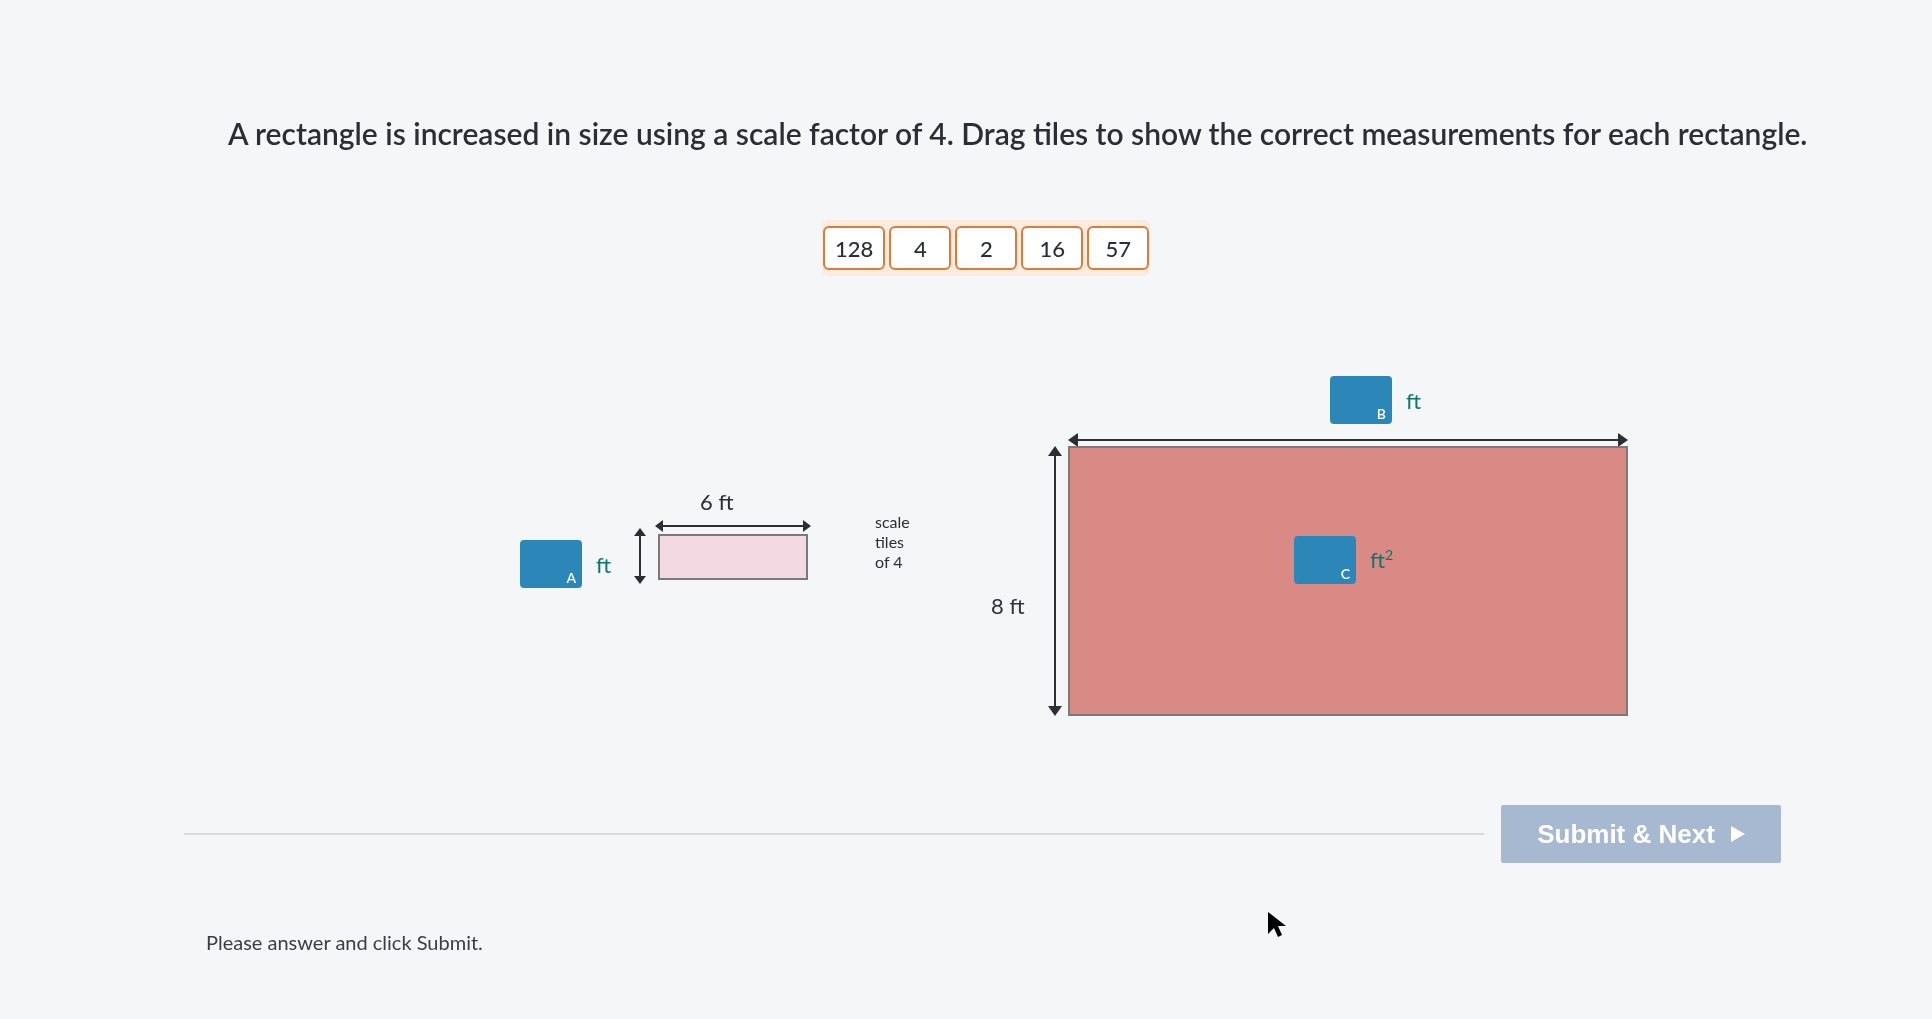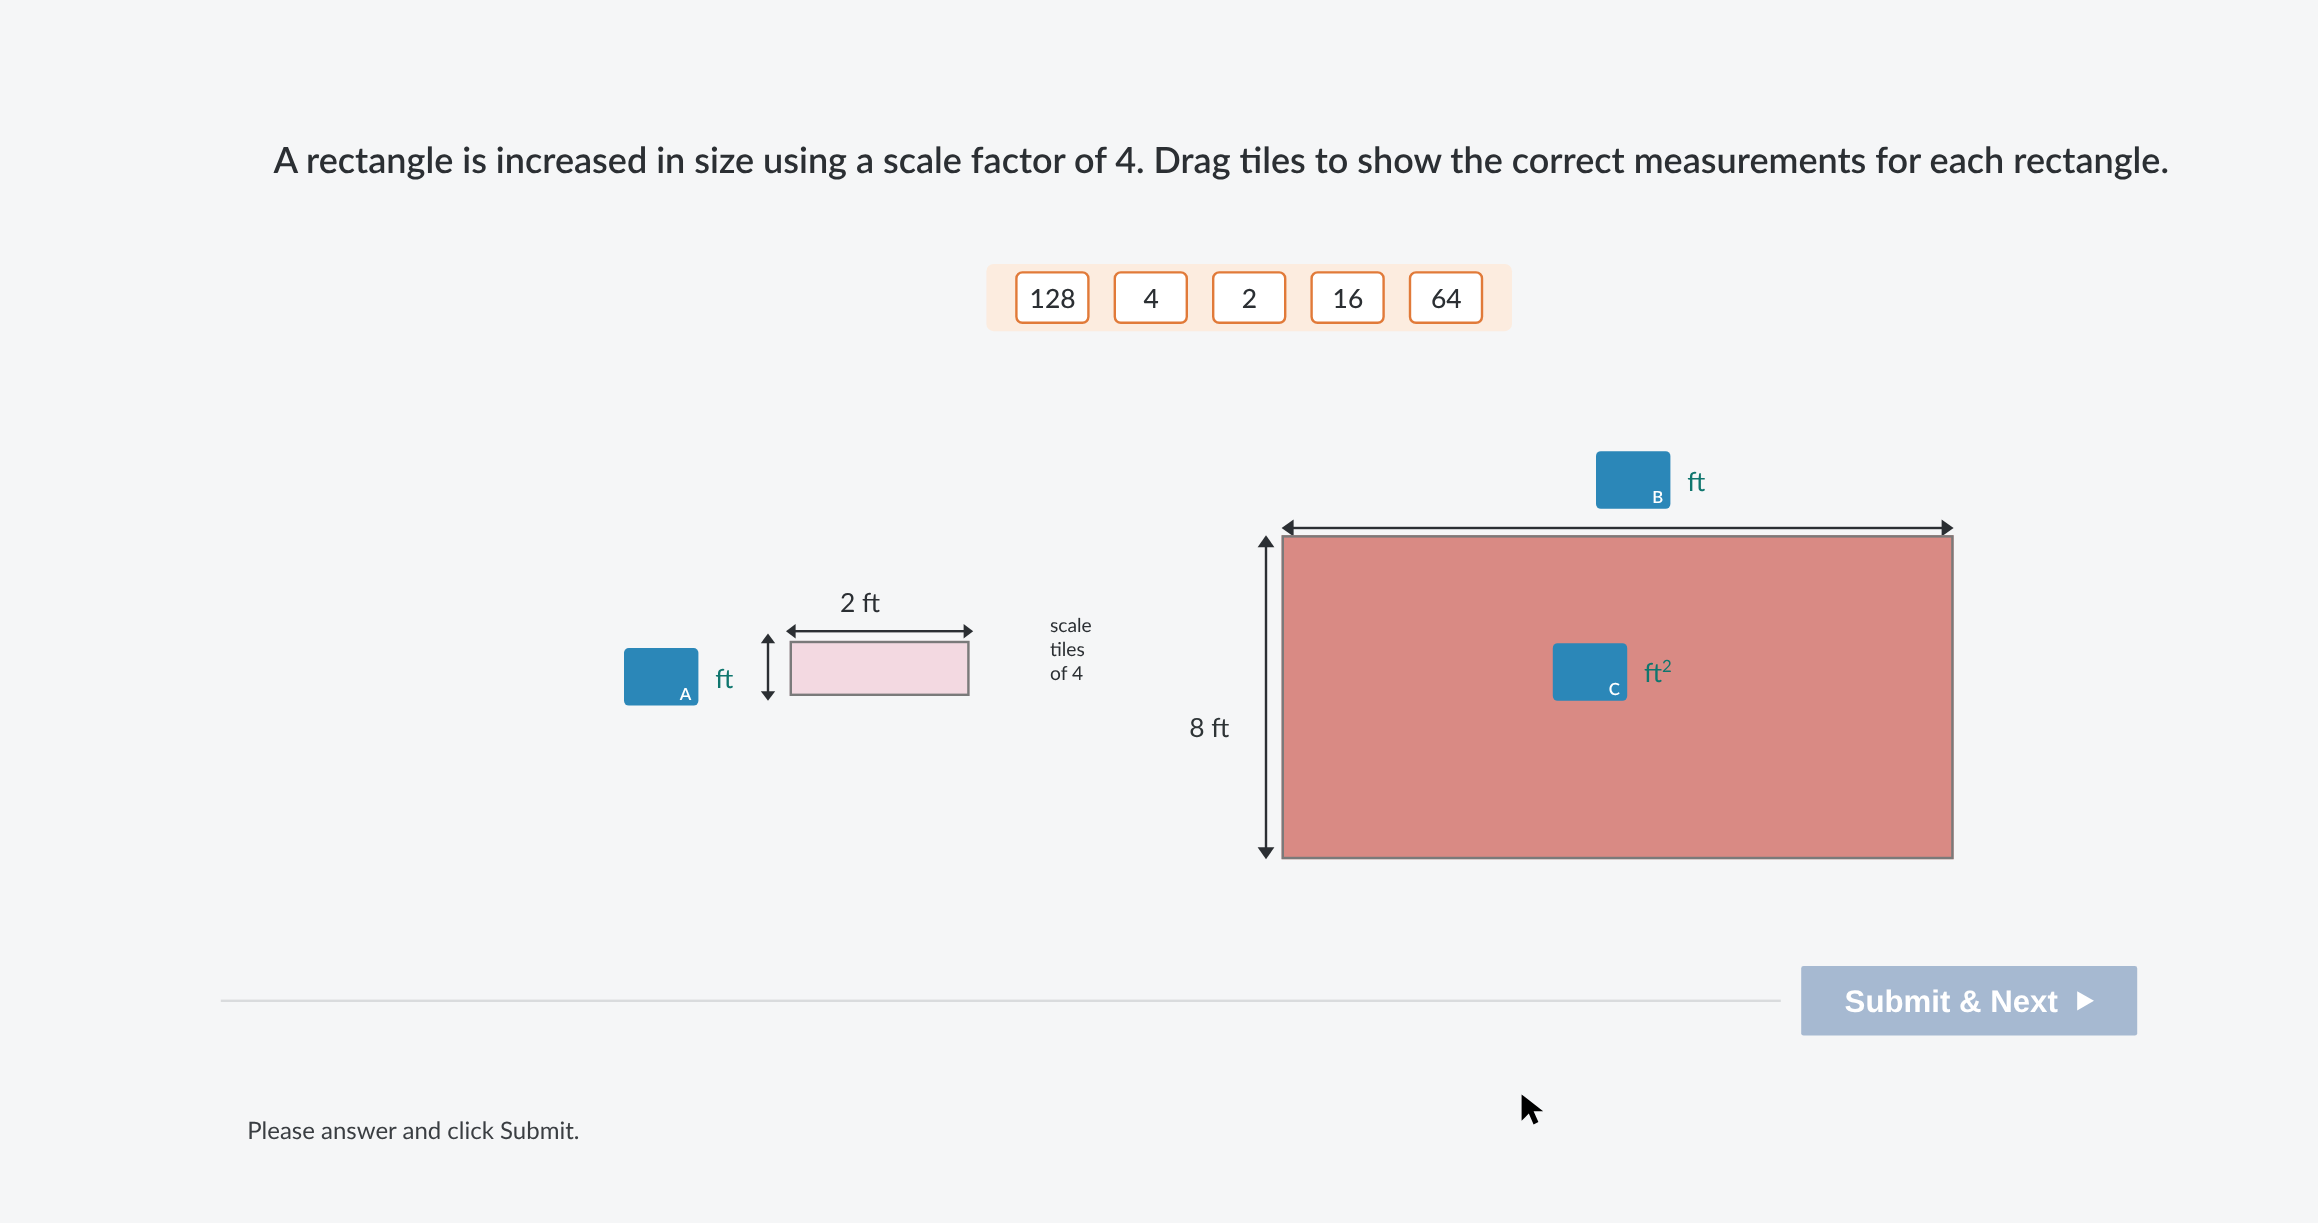--- a/index.html
+++ b/index.html
@@ -20,22 +20,22 @@
     font-size: 30px;
     font-weight: 600;
     color: #2b2f33;
     margin-left: 44px;
   }
   .tile-row {
     position: absolute;
     left: 822px;
     top: 220px;
     display: flex;
-    gap: 20px;
-    padding: 6px 24px;
+    gap: 4px;
+    padding: 6px 1px;
     background: #fcecdf;
     border-radius: 6px;
   }
   .tile {
     min-width: 62px;
     height: 44px;
     padding: 0 10px;
     background: #ffffff;
     border: 2px solid #e17a39;
     border-radius: 6px;
@@ -237,34 +237,34 @@
 </head>
 <body>
 
 <div class="question">A rectangle is increased in size using a scale factor of 4. Drag tiles to show the correct measurements for each rectangle.</div>
 
 <div class="tile-row">
   <div class="tile">128</div>
   <div class="tile">4</div>
   <div class="tile">2</div>
   <div class="tile">16</div>
-  <div class="tile">64</div>
+  <div class="tile">57</div>
 </div>
 
 <div class="small-group">
   <div class="small-zone-wrap">
     <div class="dropzone">A</div>
     <span class="unit">ft</span>
   </div>
   <div class="v-arrow-small">
     <div class="head-up"></div>
       <div class="line"></div>
       <div class="head-down"></div>
   </div>
-  <div class="small-top-label">2 ft</div>
+  <div class="small-top-label">6 ft</div>
   <div class="h-arrow-small">
     <div class="head-l"></div>
       <div class="line"></div>
       <div class="head-r"></div>
   </div>
   <div class="small-rect"></div>
 </div>
 
 <div class="scale-label">
   <div>scale</div>

